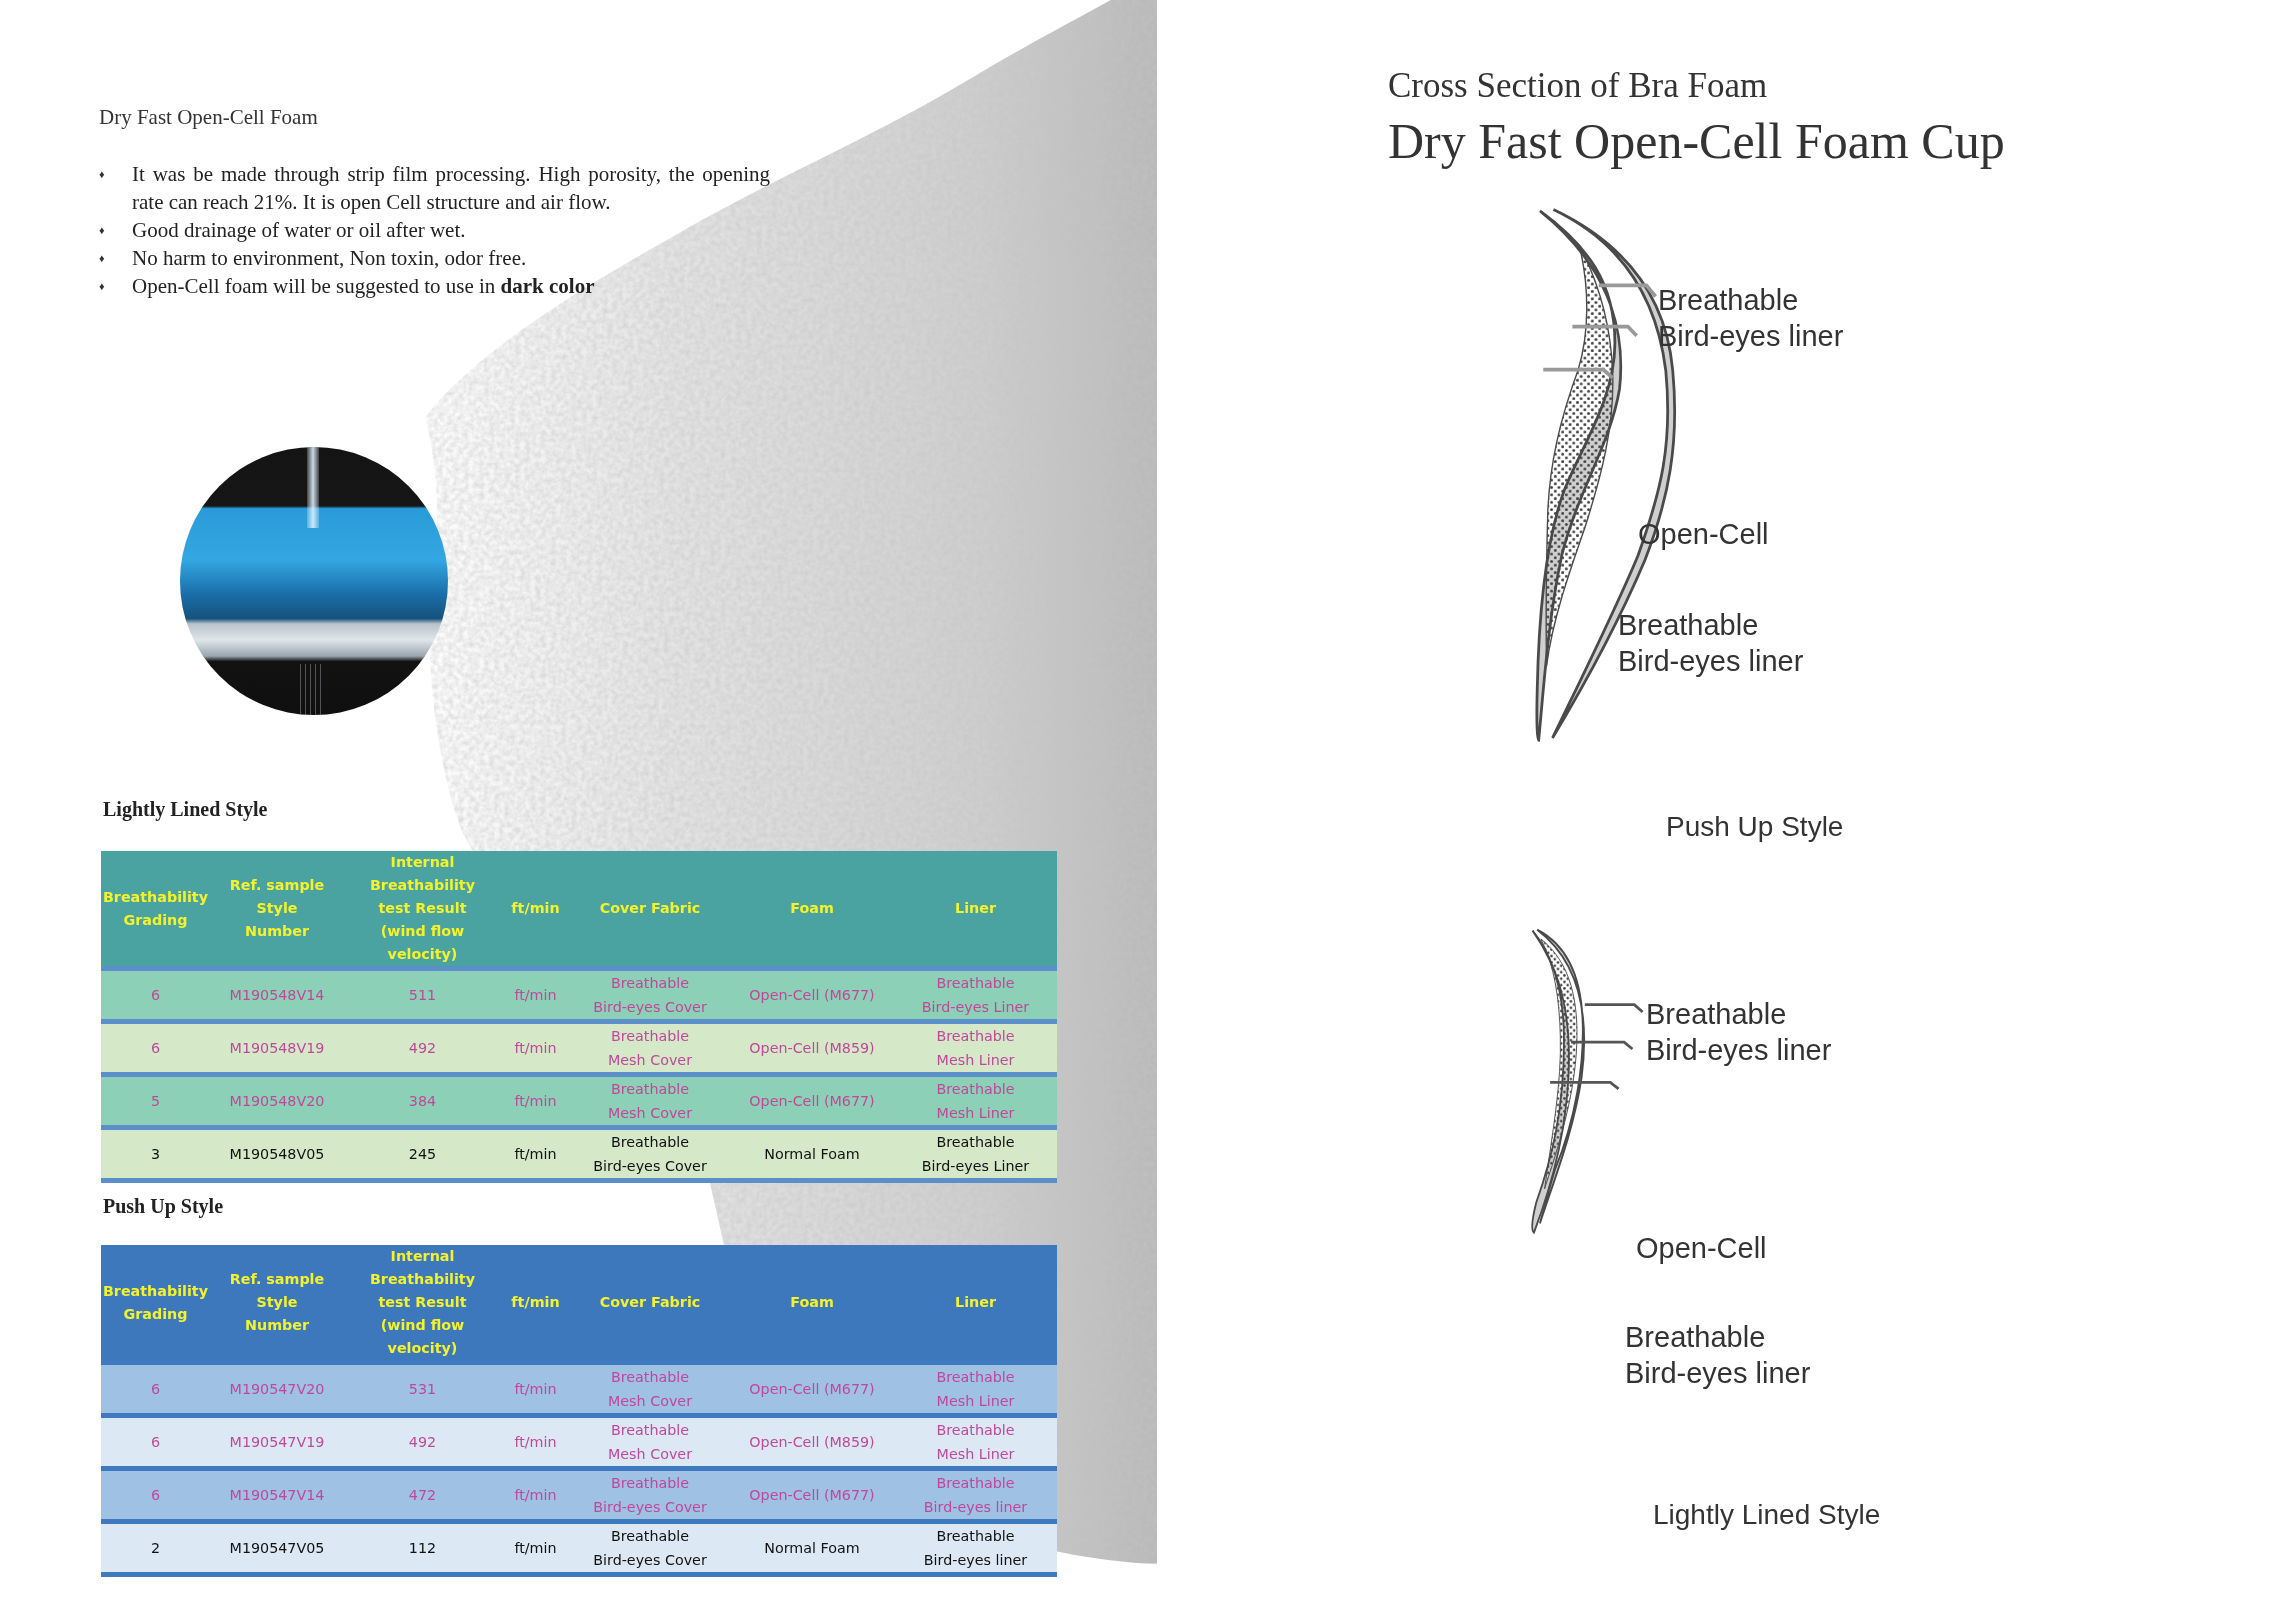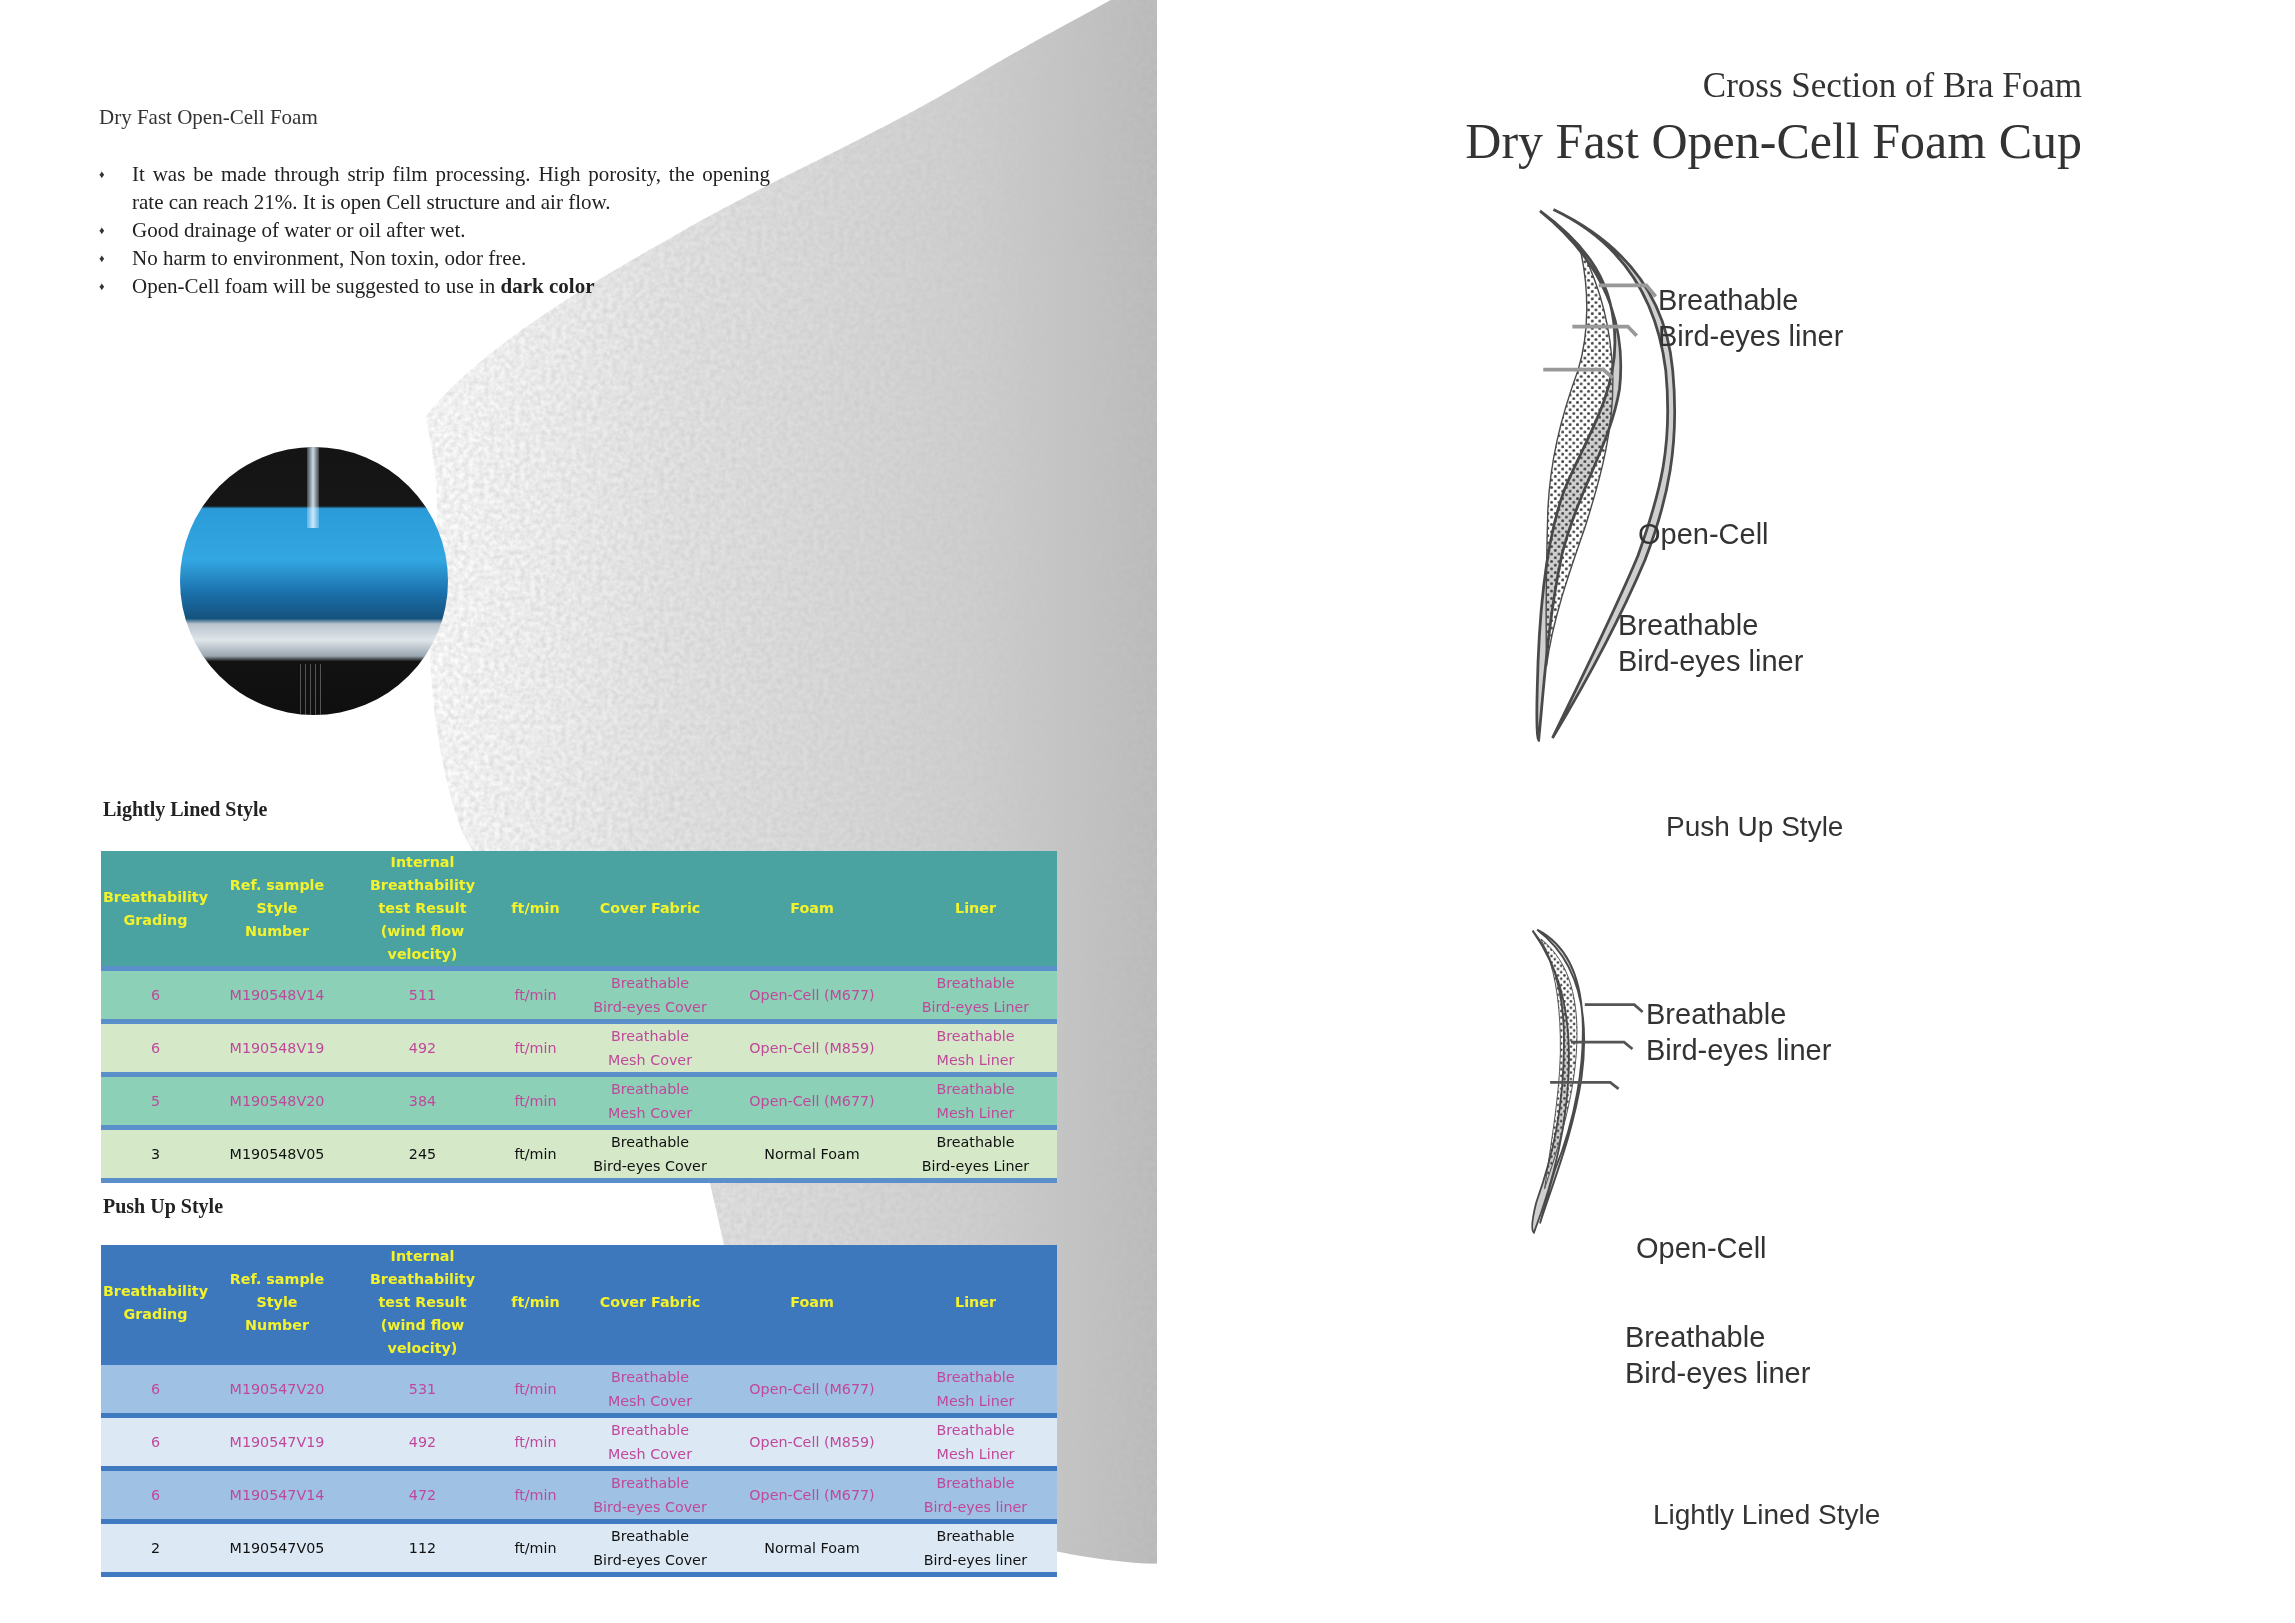--- a/index.html
+++ b/index.html
@@ -37,21 +37,21 @@
   
   #t2{left:101px;top:1245px;width:956px;}
   #t2 thead tr{background:#3d78bd;}
   #t2 tr.body td{border-top-color:#3f7ac0;}
   #t2 tr.r0{background:#9fc1e3;}
   #t2 tr.r1{background:#dce9f5;}
   #t2 tr.r2{background:#9fc1e3;}
   #t2 tr.r3{background:#dce9f5;}
   #t2 tbody tr:last-child td{border-bottom:5.6px solid #3f7ac0;}
   
-  .r-title{left:1388px;width:694px;text-align:right;font-family:"Liberation Serif","DejaVu Serif",serif;color:#333;}
+  .r-title{left:1388px;width:694px;text-align:left;font-family:"Liberation Serif","DejaVu Serif",serif;color:#333;}
   .r-title.t1{top:66px;font-size:35px;}
   .r-title.t2{top:112px;font-size:50px;}
   .diag{position:absolute;}
   .diag-label{position:absolute;font-family:"Liberation Sans","DejaVu Sans",sans-serif;font-size:29px;line-height:36px;color:#333;white-space:nowrap;}
   .caption{position:absolute;font-family:"Liberation Sans","DejaVu Sans",sans-serif;font-size:28px;color:#333;white-space:nowrap;}
 </style>
 </head>
 <body>
 
 <svg class="foam" viewBox="0 0 1620 3508" preserveAspectRatio="none">

